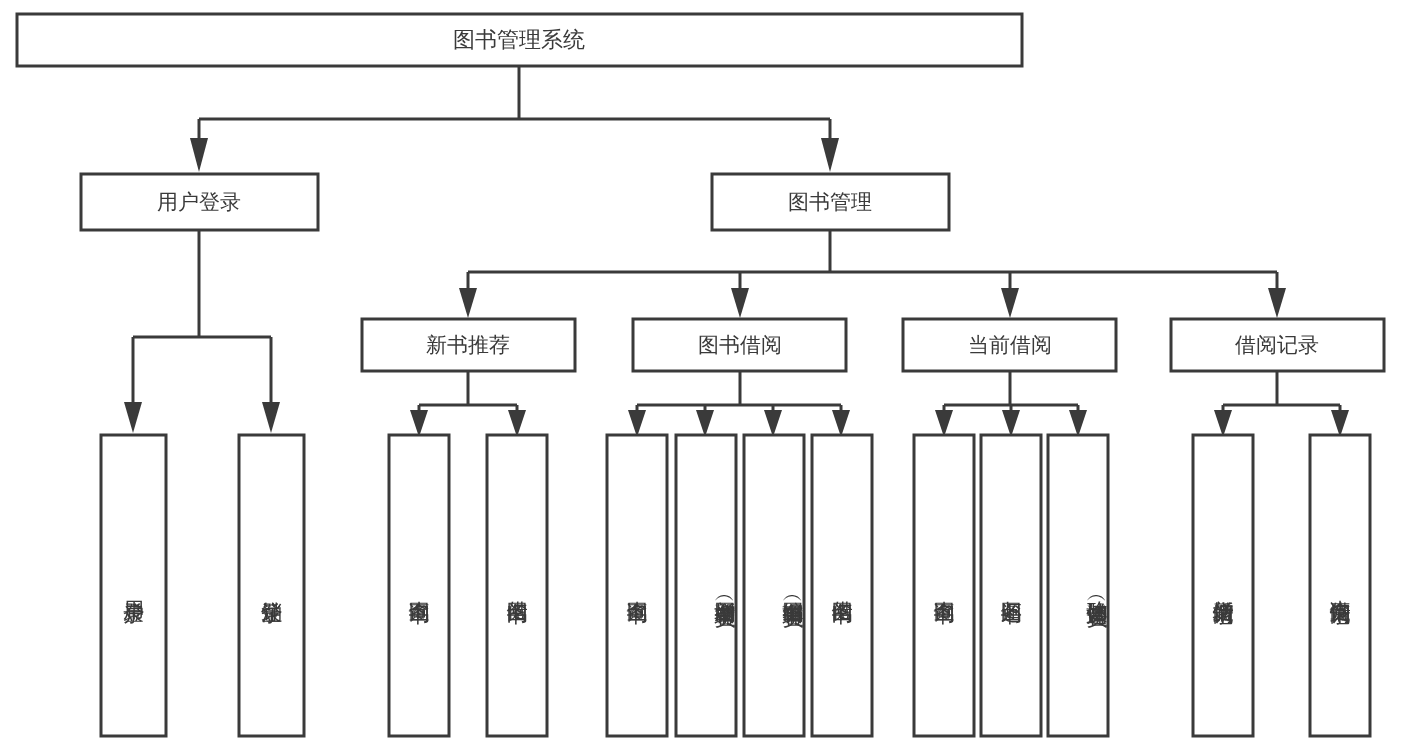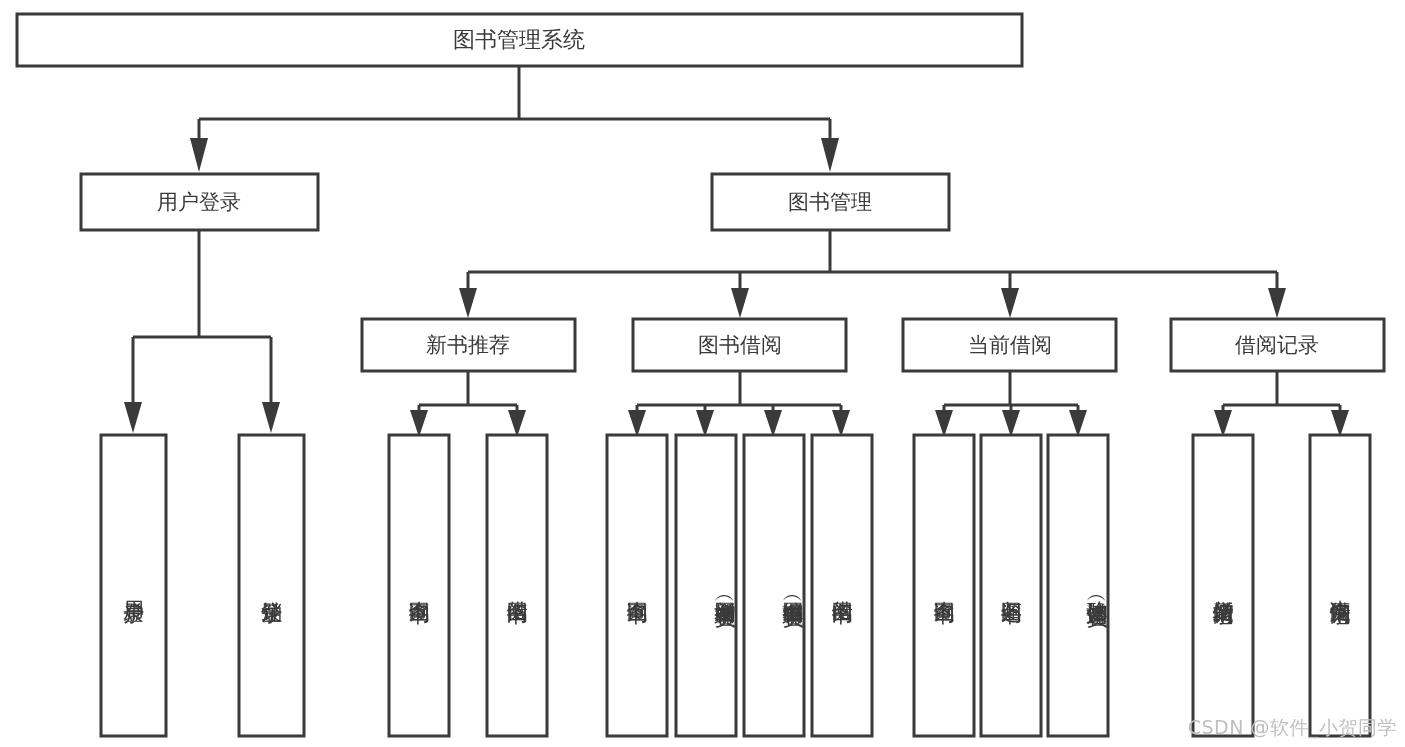--- a/index.html
+++ b/index.html
@@ -221,15 +221,14 @@
   <div class="leaf-label" style="left:744px; top:440px; width:60px; height:296px; display:flex; align-items:flex-start; justify-content:center;">编辑图书（管理员）</div>
   <div class="leaf-label" style="left:812px; top:435px; width:60px; height:301px; display:flex; align-items:center; justify-content:center;">借阅图书</div>
 
   <div class="leaf-label" style="left:914px; top:435px; width:60px; height:301px; display:flex; align-items:center; justify-content:center;">查询图书</div>
   <div class="leaf-label" style="left:981px; top:435px; width:60px; height:301px; display:flex; align-items:center; justify-content:center;">归还图书</div>
   <div class="leaf-label" style="left:1048px; top:440px; width:60px; height:296px; display:flex; align-items:flex-start; justify-content:center;">确认归还（管理员）</div>
 
   <div class="leaf-label" style="left:1193px; top:435px; width:60px; height:301px; display:flex; align-items:center; justify-content:center;">新增借阅记录</div>
   <div class="leaf-label" style="left:1310px; top:435px; width:60px; height:301px; display:flex; align-items:center; justify-content:center;">查询借阅记录</div>
 
-  <div class="watermark">CSDN @软件_小贺同学</div>
 
 </div>
 
 </body></html>

